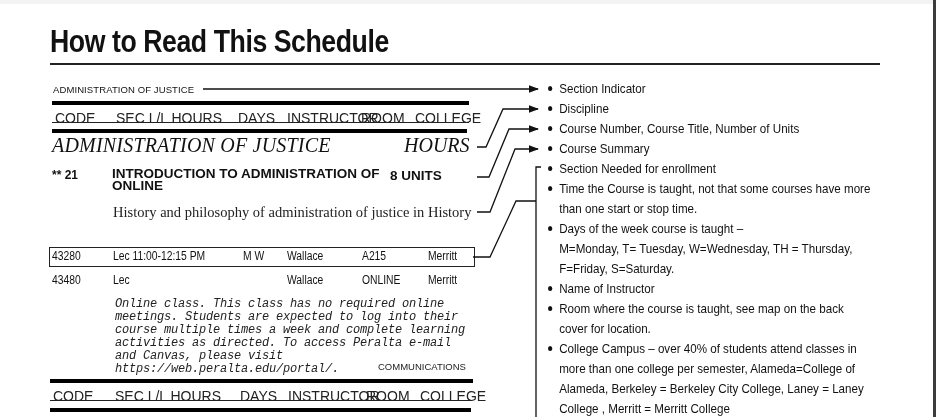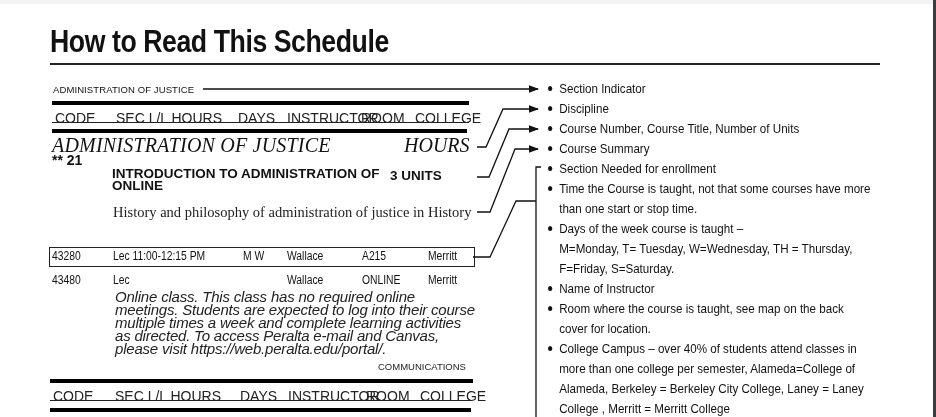--- a/index.html
+++ b/index.html
@@ -7,27 +7,27 @@
   .topshade { position:absolute; left:0; top:0; width:936px; height:4px; background:#f3f3f3; }
   .rightbar { position:absolute; right:0; top:0; width:3px; height:417px; background:#3a3d40; }
   .title { position:absolute; left:50px; top:24px; font-family:"Liberation Sans", sans-serif; font-weight:bold; font-size:31px; letter-spacing:-0.5px; transform:scaleX(0.86); transform-origin:left; color:#111; }
   .title-rule { position:absolute; left:50px; top:63px; width:830px; height:1.5px; background:#222; }
   .section-ind { position:absolute; left:53px; top:84px; font-size:9.5px; letter-spacing:0.1px; }
   .thick { position:absolute; height:4px; background:#000; }
   .thin { position:absolute; height:1px; background:#222; }
   .hcell { position:absolute; font-size:14px; color:#222; }
   .disc { position:absolute; left:52px; top:134px; font-family:"Liberation Serif", serif; font-style:italic; font-size:20px; letter-spacing:0.2px; }
   .disc-abbr { position:absolute; left:404px; top:134px; font-family:"Liberation Serif", serif; font-style:italic; font-size:20px; }
-  .cnum { position:absolute; left:52px; top:152px; font-weight:bold; font-size:14px; }
+  .cnum { position:absolute; left:52px; top:168px; font-weight:bold; font-size:12px; }
   .ctitle { position:absolute; left:112px; top:168px; font-weight:bold; font-size:13.5px; line-height:12px; width:270px; }
   .cunits { position:absolute; left:390px; top:168px; font-weight:bold; font-size:13.5px; }
   .csum { position:absolute; left:113px; top:203px; font-family:"Liberation Serif", serif; font-size:14.5px; line-height:18px; width:360px; color:#222; }
   .sec-box { position:absolute; left:49px; top:247px; width:424px; height:18px; border:1.5px solid #222; }
   .row { position:absolute; font-size:12px; transform:scaleX(0.86); transform-origin:left; color:#111; }
-  .note { position:absolute; left:115px; top:290px; width:360px; font-style:italic; font-size:15px; line-height:13px; color:#222; letter-spacing:-0.2px; }
+  .note { position:absolute; left:115px; top:298px; width:360px; font-style:italic; font-size:12px; line-height:13px; color:#222; letter-spacing:-0.2px;font-family:Liberation Mono, monospace; }
   .comm { position:absolute; left:378px; top:361px; font-size:9.5px; font-weight:normal; color:#222; }
   .legend { position:absolute; left:548px; font-size:13.5px; line-height:20px; transform:scaleX(0.86); transform-origin:left; color:#111; white-space:nowrap; }
   .legend .dot { display:inline-block; width:5px; height:5px; border-radius:50%; background:#111; margin-right:8px; vertical-align:middle; position:relative; top:-1px; }
   .legend .cont { padding-left:13px; }
   svg.conn { position:absolute; left:0; top:0; }
 </style>
 </head>
 <body>
 
 <div class="topshade"></div>
@@ -48,21 +48,21 @@
   <div class="hcell" style="left:415px; top:110px;">COLLEGE</div>
   <div class="thin" style="left:52px; top:122px; width:417px;"></div>
   <div class="thick" style="left:52px; top:129px; width:415px;"></div>
 </div>
 
 <div class="disc">ADMINISTRATION OF JUSTICE</div>
 <div class="disc-abbr">HOURS</div>
 
 <div class="cnum">** 21</div>
 <div class="ctitle">INTRODUCTION TO ADMINISTRATION OF ONLINE</div>
-<div class="cunits">3 UNITS</div>
+<div class="cunits">8 UNITS</div>
 <div class="csum">History and philosophy of administration of justice in History</div>
 
 <div class="sec-box"></div>
 <div>
   <div class="row" style="left:52px; top:249px;">43280</div>
   <div class="row" style="left:113px; top:249px;">Lec 11:00-12:15 PM</div>
   <div class="row" style="left:243px; top:249px;">M W</div>
   <div class="row" style="left:287px; top:249px;">Wallace</div>
   <div class="row" style="left:362px; top:249px;">A215</div>
   <div class="row" style="left:428px; top:249px;">Merritt</div>

